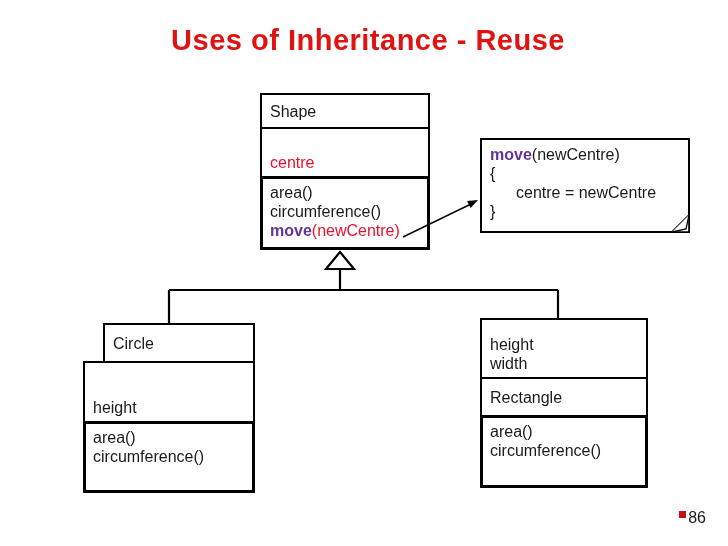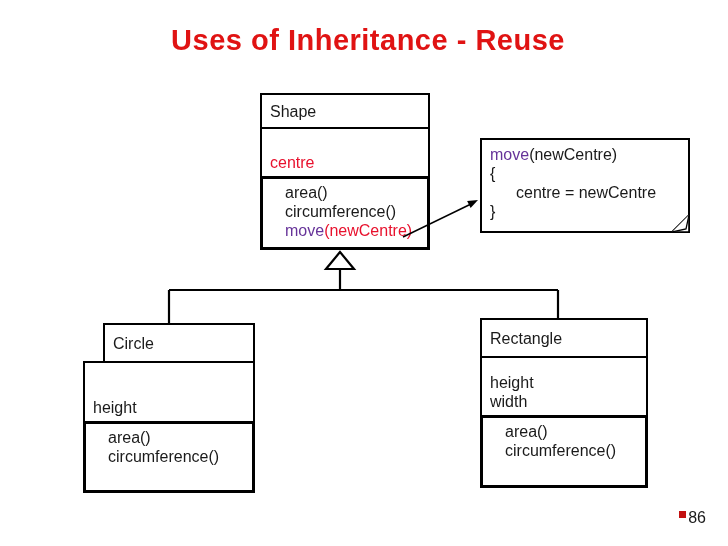--- a/index.html
+++ b/index.html
@@ -25,35 +25,35 @@
   .compartment{
     box-sizing:border-box;
     border:2px solid #000;
     background:#fff;
     font-size:16px;
     line-height:19px;
   }
   .compartment + .compartment{margin-top:-2px;}
   .comp-header{display:flex;align-items:center;padding-left:8px;}
   .comp-attrs{display:flex;flex-direction:column;justify-content:flex-end;padding:0 0 4px 8px;}
-  .comp-ops{border-width:3px;padding:4px 0 0 22px;}
+  .comp-ops{border-width:3px;padding:4px 0 0 7px;}
   .shape-box{left:260px;top:93px;width:170px;}
   .shape-header{height:36px;}
   .shape-attrs{height:51px;}
   .shape-ops{height:74px;}
   .circle-box{left:83px;top:323px;width:172px;}
   .circle-header{height:40px;margin-left:20px;}
   .circle-attrs{height:62px;}
   .circle-ops{height:72px;}
   .rect-box{left:480px;top:318px;width:168px;}
   .rect-header{height:40px;}
   .rect-attrs{height:61px;}
   .rect-ops{height:73px;}
   .red{color:var(--accent-red,#e8112d);}
-  .purple{color:var(--accent-purple,#663399);font-weight:normal;}
+  .purple{color:var(--accent-purple,#663399);font-weight:bold;}
   
   .note{
     position:absolute;
     left:480px; top:138px; width:210px; height:95px;
     box-sizing:border-box;
     border:2px solid #000;
     background:#fff;
     font-size:16px; line-height:19px;
     padding:5px 0 0 8px;
   }
@@ -124,26 +124,26 @@
     <div class="compartment comp-attrs circle-attrs">
       <span>height</span>
     </div>
     <div class="compartment comp-ops circle-ops">
       <div>area()</div>
       <div>circumference()</div>
     </div>
   </div>
 
   <div class="class-box rect-box">
-    <div class="compartment comp-header rect-header">
-      <span>Rectangle</span>
-    </div>
     <div class="compartment comp-attrs rect-attrs">
       <div>height</div>
       <div>width</div>
+    </div>
+    <div class="compartment comp-header rect-header">
+      <span>Rectangle</span>
     </div>
     <div class="compartment comp-ops rect-ops">
       <div>area()</div>
       <div>circumference()</div>
     </div>
   </div>
 
   <svg class="connectors" viewBox="0 0 728 546">
 
     <polygon points="340,252 326,269 354,269" fill="#ffffff" stroke="#000" stroke-width="2.2"></polygon>

